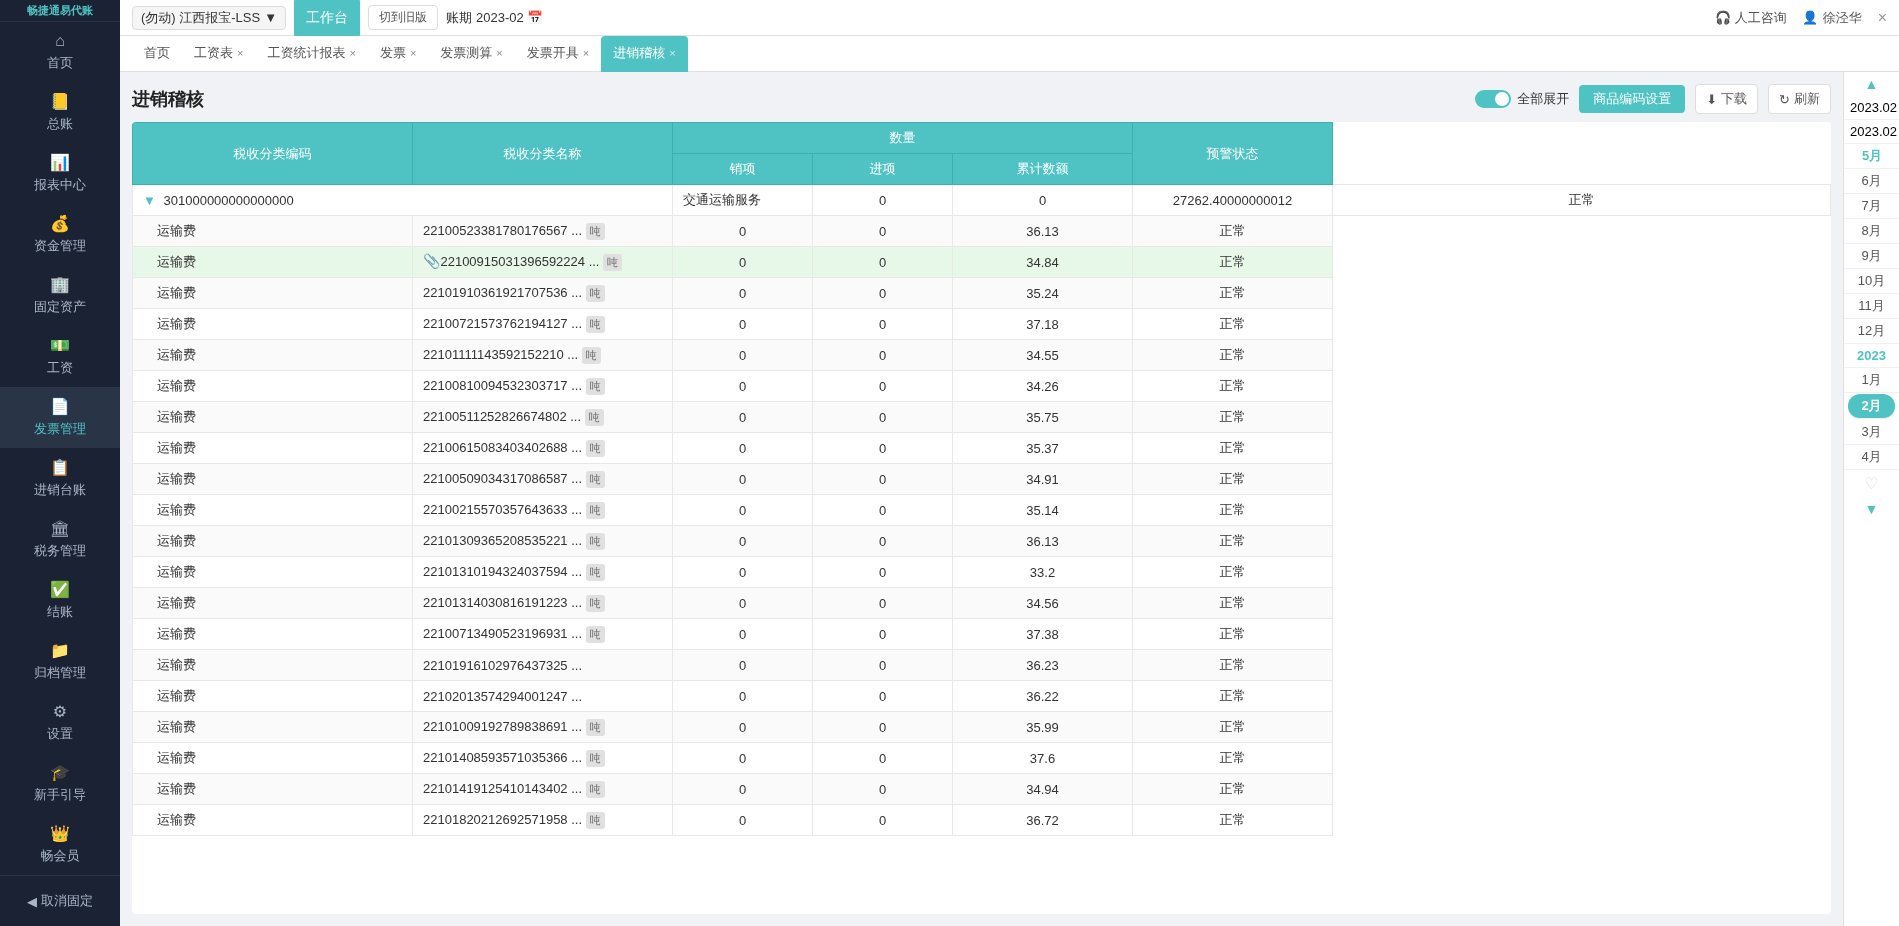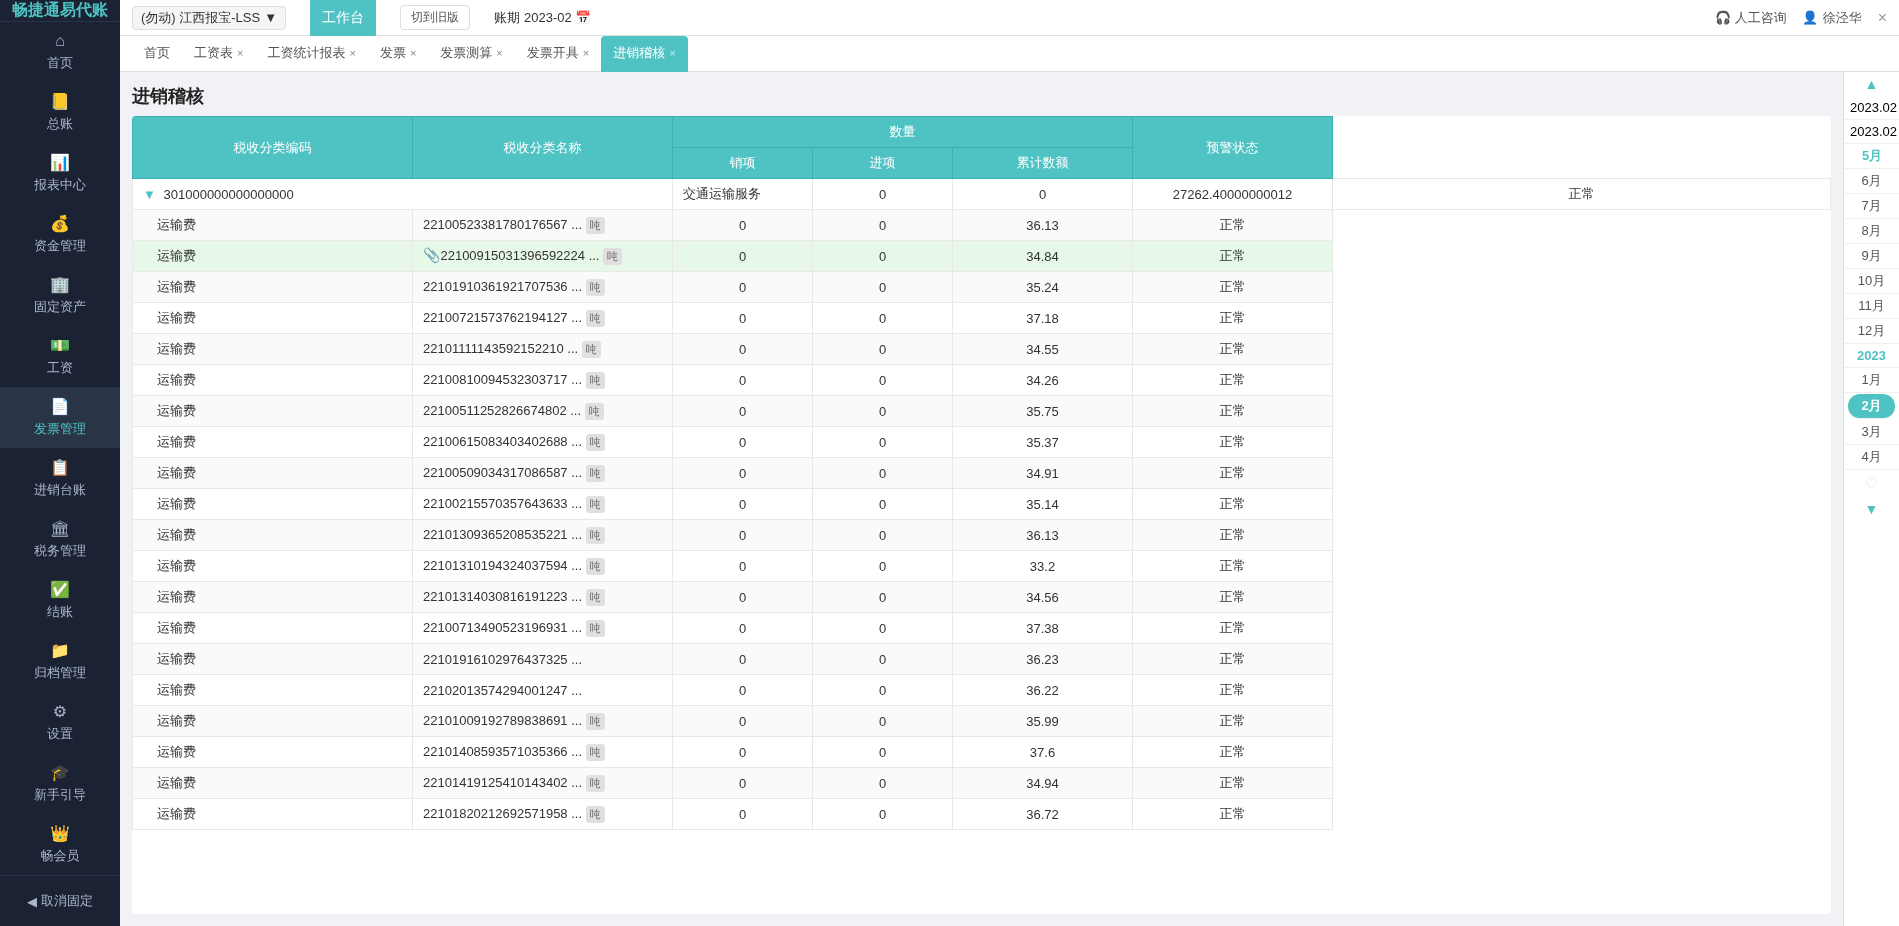--- a/index.html
+++ b/index.html
@@ -14,21 +14,21 @@
       flex-direction: column;
       flex-shrink: 0;
       height: 100%;
     }
     .sidebar-logo {
       height: 48px;
       display: flex;
       align-items: center;
       justify-content: center;
       background: #1a2233;
-      font-size: 16px;
+      font-size: 11px;
       color: #4fc3c3;
       font-weight: bold;
       border-bottom: 1px solid #2a3447;
       padding: 0 8px;
     }
     .sidebar-item {
       display: flex;
       flex-direction: column;
       align-items: center;
       padding: 10px 0;
@@ -64,21 +64,21 @@
     }
 
     
     .topbar {
       height: 36px;
       background: #fff;
       display: flex;
       align-items: center;
       padding: 0 12px;
       border-bottom: 1px solid #e0e0e0;
-      gap: 24px;
+      gap: 8px;
       flex-shrink: 0;
     }
     .topbar-company {
       display: flex;
       align-items: center;
       gap: 4px;
       font-size: 12px;
       color: #333;
       background: #f5f5f5;
       border: 1px solid #ddd;
@@ -451,20 +451,35 @@
       <span>进销稽核</span>
       <span class="tab-close">×</span>
     </div>
   </div>
 
   <div class="content">
     <div class="page">
 
       <div class="page-header">
         <span class="page-title">进销稽核</span>
+        <div class="page-actions">
+          <label class="toggle-label">
+            <div class="toggle"></div>
+            <span>全部展开</span>
+          </label>
+          <button class="action-btn">商品编码设置</button>
+          <button class="action-btn-outline">
+            <span>⬇</span>
+            <span>下载</span>
+          </button>
+          <button class="action-btn-outline">
+            <span>↻</span>
+            <span>刷新</span>
+          </button>
+        </div>
       </div>
 
       <div class="table-container">
         <table>
           <thead>
             <tr class="sub-header">
               <th rowspan="2" style="width:280px">税收分类编码</th>
               <th rowspan="2" style="width:260px">税收分类名称</th>
               <th colspan="3">数量</th>
               <th rowspan="2" style="width:200px">预警状态</th>

